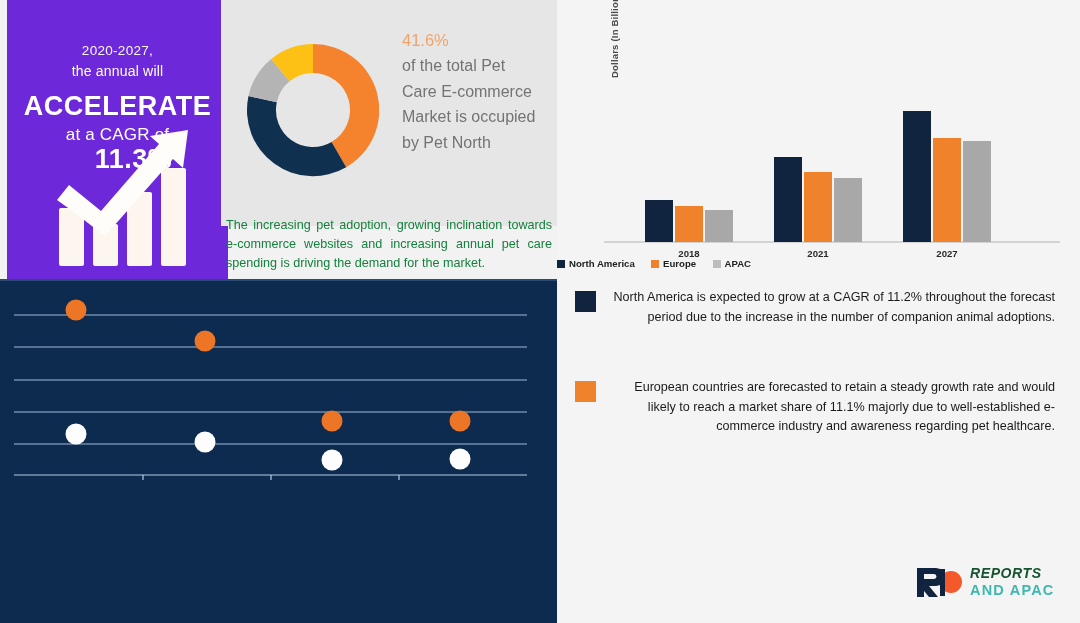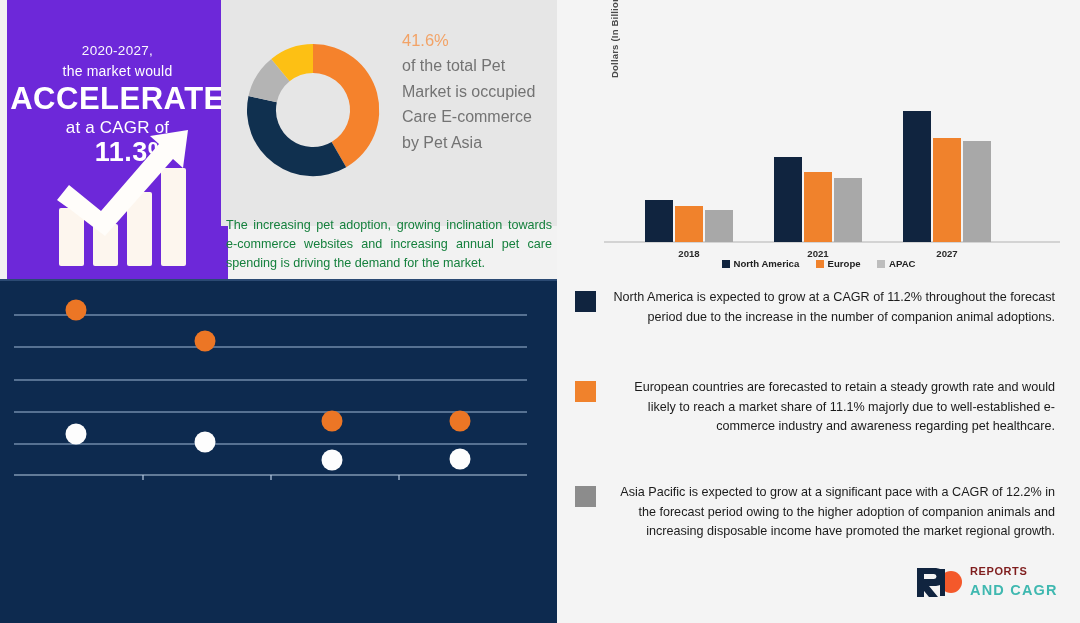--- a/index.html
+++ b/index.html
@@ -12,21 +12,21 @@
   .page{position:relative;width:1080px;height:623px;background:#f2f2f2;}
 
   
   .panel-orange{
     position:absolute;left:7px;top:0;width:221px;height:279px;
     background:#6d28d9;overflow:hidden;
   }
   .accel-text{position:absolute;left:0;top:42px;width:221px;text-align:center;color:#fff;}
   .accel-l1{font-size:13.5px;letter-spacing:.3px;opacity:.97;line-height:18px;}
   .accel-l2{font-size:14px;letter-spacing:.2px;line-height:20px;margin-top:1px;}
-  .accel-big{font-size:31px;font-weight:bold;letter-spacing:.5px;line-height:32px;margin-top:2px;}
+  .accel-big{font-size:27px;font-weight:bold;letter-spacing:.5px;line-height:32px;margin-top:9px;}
   .accel-l3{font-size:17px;letter-spacing:.2px;line-height:19px;margin-top:3px;}
   .accel-pct{font-size:27px;font-weight:bold;letter-spacing:.5px;line-height:31px;padding-left:32px;}
   .growth-svg{position:absolute;left:48px;top:128px;}
 
   
   .panel-mid{
     position:absolute;left:221px;top:0;width:336px;height:226px;
     background:#e6e6e6;
   }
   .donut-wrap{position:absolute;left:12px;top:30px;}
@@ -53,46 +53,46 @@
     background:#f4f4f4;
   }
   .divider-v{position:absolute;left:557px;top:0;width:1px;height:623px;background:#d8d8d8;}
   .barchart{position:absolute;left:45px;top:50px;width:460px;height:230px;}
   .ylabel{
     position:absolute;left:52px;top:78px;
     transform:rotate(-90deg);transform-origin:left top;
     color:#4a4a4a;font-size:9.5px;font-weight:bold;letter-spacing:.2px;
     white-space:nowrap;
   }
-  .bc-legend{position:absolute;left:0;top:258px;width:523px;text-align:center;
+  .bc-legend{position:absolute;left:0;top:258px;width:523px;
       font-size:9.6px;font-weight:bold;color:#222;}
   .bc-legend i{display:inline-block;width:8px;height:8px;vertical-align:-1px;margin-right:4px;}
   .bc-legend .sp{display:inline-block;width:11px;}
 
   .rb{position:absolute;left:18px;width:480px;}
   .rb .swatch{position:absolute;left:0;top:3px;width:21px;height:21px;}
   .rb .txt{margin-left:36px;color:#1b1b1b;font-size:12.6px;line-height:19.6px;text-align:right;}
 
   
   .logo{position:absolute;left:915px;top:563px;width:152px;height:42px;}
   .logo-rd{position:absolute;left:0;top:2px;}
-  .logo-t1{position:absolute;left:55px;top:2px;color:#7f1d1d;
-      font-size:11px;font-weight:bold;letter-spacing:.6px;}
+  .logo-t1{position:absolute;left:55px;top:2px;color:#14532d;
+      font-size:14px;font-weight:bold;letter-spacing:.6px;font-style:italic;}
   .logo-t2{position:absolute;left:55px;top:19px;color:#3fb8b0;
       font-size:14.5px;font-weight:bold;letter-spacing:1.2px;}
 </style>
 </head>
 <body>
 
 <div class="page">
 
   <div class="panel-orange">
     <div class="accel-text">
       <div class="accel-l1">2020-2027,</div>
-      <div class="accel-l2">the market would</div>
+      <div class="accel-l2">the annual will</div>
       <div class="accel-big">ACCELERATE</div>
       <div class="accel-l3">at a CAGR of</div>
       <div class="accel-pct">11.3%</div>
     </div>
     <svg class="growth-svg" width="150" height="140" viewBox="0 0 150 140">
 
       <rect x="4" y="80" width="25" height="58" rx="2" fill="#fdf6ee"></rect>
       <rect x="38" y="96" width="25" height="42" rx="2" fill="#fdf6ee"></rect>
       <rect x="72" y="64" width="25" height="74" rx="2" fill="#fdf6ee"></rect>
       <rect x="106" y="40" width="25" height="98" rx="2" fill="#fdf6ee"></rect>
@@ -113,23 +113,23 @@
           <path d="M -64.5 -13.9 A 66 66 0 0 1 -41.7 -51.1 L -23.4 -28.7 A 37 37 0 0 0 -36.2 -7.8 Z" fill="#b4b4b4"></path>
 
           <path d="M -41.7 -51.1 A 66 66 0 0 1 0 -66 L 0 -37 A 37 37 0 0 0 -23.4 -28.7 Z" fill="#fdc014"></path>
         </g>
       </svg>
     </div>
 
     <div class="pct-block">
       <div class="pct-num">41.6%</div>
       <div class="pct-body">of the total Pet</div>
+      <div class="pct-body">Care E-commerce</div>
       <div class="pct-body">Market is occupied</div>
-      <div class="pct-body">Care E-commerce</div>
-      <div class="pct-body">by Pet Asia</div>
+      <div class="pct-body">by Pet North</div>
     </div>
 
     <div class="mid-note">The increasing pet adoption, growing inclination towards e-commerce websites and increasing annual pet care spending is driving the demand for the market.</div>
   </div>
 
   <div class="panel-navy">
     <div class="navy-top-rule"></div>
 
     <svg class="dotplot" viewBox="0 0 557 215">
 
@@ -194,30 +194,26 @@
     <div class="rb" style="top:288px;">
       <div class="swatch" style="background:#10243f;"></div>
       <div class="txt">North America is expected to grow at a CAGR of 11.2% throughout the forecast period due to the increase in the number of companion animal adoptions.</div>
     </div>
 
     <div class="rb" style="top:378px;">
       <div class="swatch" style="background:#f0822c;"></div>
       <div class="txt">European countries are forecasted to retain a steady growth rate and would likely to reach a market share of 11.1% majorly due to well-established e-commerce industry and awareness regarding pet healthcare.</div>
     </div>
 
-    <div class="rb" style="top:483px;">
-      <div class="swatch" style="background:#8c8c8c;"></div>
-      <div class="txt">Asia Pacific is expected to grow at a significant pace with a CAGR of 12.2% in the forecast period owing to the higher adoption of companion animals and increasing disposable income have promoted the market regional growth.</div>
-    </div>
   </div>
 
   <div class="logo">
     <svg class="logo-rd" width="52" height="32" viewBox="0 0 52 32">
       <path d="M2,3 H21 a9,9 0 0 1 0,18 H14 l9,11 H14 L5,21 V14 H19 a2.5,2.5 0 0 0 0,-5 H9 V32 H2 Z" fill="#10243f"></path>
       <circle cx="36" cy="17" r="11" fill="#f4592b"></circle>
       <path d="M25,4 H30 V31 H25 Z" fill="#10243f"></path>
       <path d="M30,4 H33 a13,13 0 0 1 0,27 H30 Z" fill="#10243f" opacity="0.0"></path>
     </svg>
     <div class="logo-t1">REPORTS</div>
-    <div class="logo-t2">AND CAGR</div>
+    <div class="logo-t2">AND APAC</div>
   </div>
 
 </div>
 
 </body></html>

